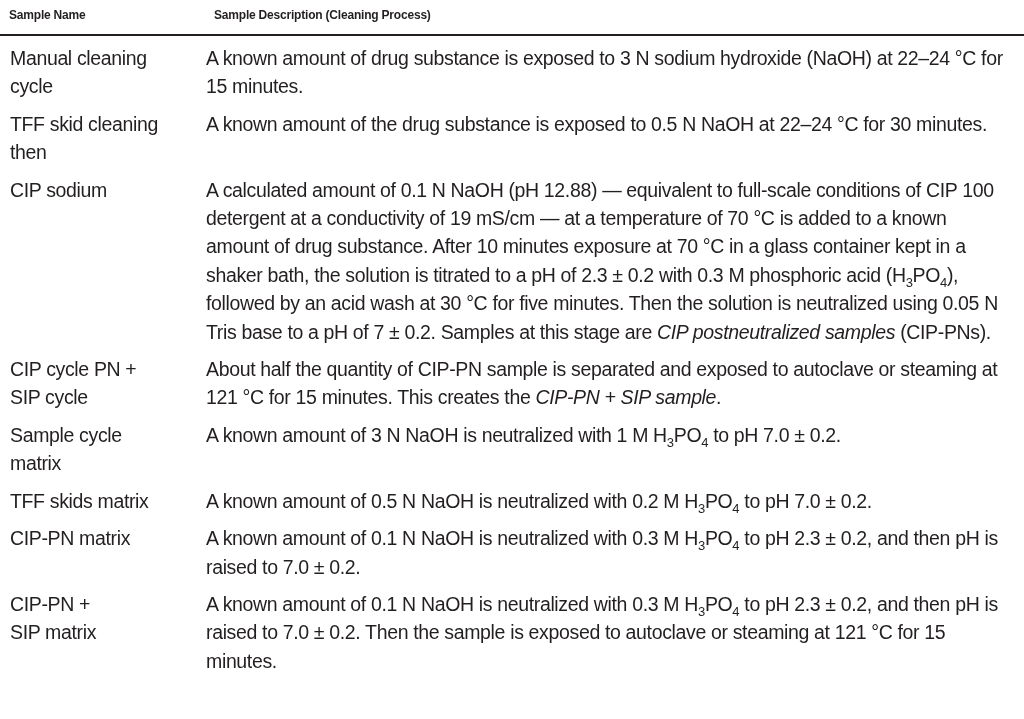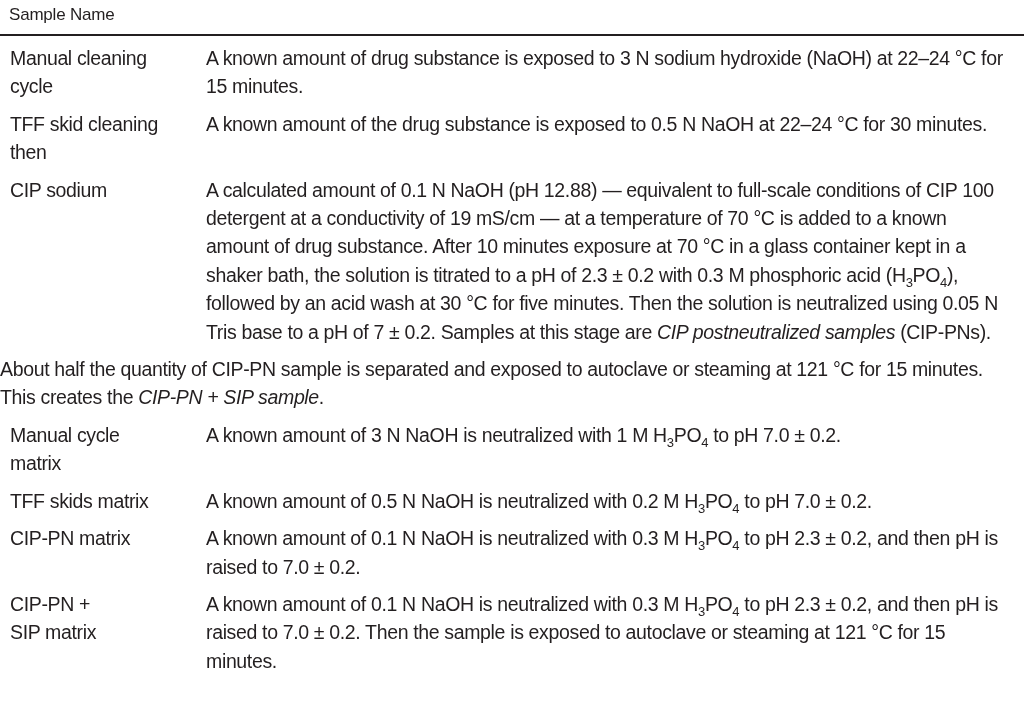--- a/index.html
+++ b/index.html
@@ -22,22 +22,22 @@
     }
     .table-header {
       display: flex;
       align-items: flex-end;
       height: 36px;
       border-bottom: 2px solid #231f20;
       box-sizing: border-box;
     }
     .table-header .col-name,
     .table-header .col-desc {
-      font-weight: normal;
-      font-size: 17px;
+      font-weight: bold;
+      font-size: 12px;
       line-height: 28px;
       letter-spacing: -0.2px;
       padding-bottom: 5px;
       padding-left: 9px;
     }
     .col-name {
       width: 196px;
       padding-left: 10px;
       box-sizing: content-box;
       flex: 0 0 auto;
@@ -74,42 +74,45 @@
       vertical-align: -5px;
       line-height: 0;
     }
   </style>
 </head>
 <body>
 
 <div class="doc-table">
   <div class="table-header">
     <div class="col-name">Sample Name</div>
+    <div class="col-desc">Sample Description (Cleaning Process)</div>
   </div>
 
   <div class="table-body">
     <div class="table-row">
       <div class="col-name">Manual cleaning
 cycle</div>
       <div class="col-desc">A known amount of drug substance is exposed to 3 N sodium hydroxide (NaOH) at 22–24 °C for 15 minutes.</div>
     </div>
     <div class="table-row">
       <div class="col-name">TFF skid cleaning
 then</div>
       <div class="col-desc">A known amount of the drug substance is exposed to 0.5 N NaOH at 22–24 °C for 30 minutes.</div>
     </div>
     <div class="table-row">
       <div class="col-name">CIP sodium</div>
       <div class="col-desc">A calculated amount of 0.1 N NaOH (pH 12.88) — equivalent to full-scale conditions of CIP 100 detergent at a conductivity of 19 mS/cm — at a temperature of 70 °C is added to a known amount of drug substance. After 10 minutes exposure at 70 °C in a glass container kept in a shaker bath, the solution is titrated to a pH of 2.3 ± 0.2 with 0.3 M phosphoric acid (H<sub class="seg-sub">3</sub>PO<sub class="seg-sub">4</sub>), followed by an acid wash at 30 °C for five minutes. Then the solution is neutralized using 0.05 N Tris base to a pH of 7 ± 0.2. Samples at this stage are <span class="seg-italic">CIP postneutralized samples</span> (CIP-PNs).</div>
     </div>
     <div class="table-row">
+      <div class="col-name">CIP cycle PN +
+SIP cycle</div>
       <div class="col-desc">About half the quantity of CIP-PN sample is separated and exposed to autoclave or steaming at 121 °C for 15 minutes. This creates the <span class="seg-italic">CIP-PN + SIP sample</span>.</div>
     </div>
     <div class="table-row">
-      <div class="col-name">Manual cycle
+      <div class="col-name">Sample cycle
 matrix</div>
       <div class="col-desc">A known amount of 3 N NaOH is neutralized with 1 M H<sub class="seg-sub">3</sub>PO<sub class="seg-sub">4</sub> to pH 7.0 ± 0.2.</div>
     </div>
     <div class="table-row">
       <div class="col-name">TFF skids matrix</div>
       <div class="col-desc">A known amount of 0.5 N NaOH is neutralized with 0.2 M H<sub class="seg-sub">3</sub>PO<sub class="seg-sub">4</sub> to pH 7.0 ± 0.2.</div>
     </div>
     <div class="table-row">
       <div class="col-name">CIP-PN matrix</div>
       <div class="col-desc">A known amount of 0.1 N NaOH is neutralized with 0.3 M H<sub class="seg-sub">3</sub>PO<sub class="seg-sub">4</sub> to pH 2.3 ± 0.2, and then pH is raised to 7.0 ± 0.2.</div>

